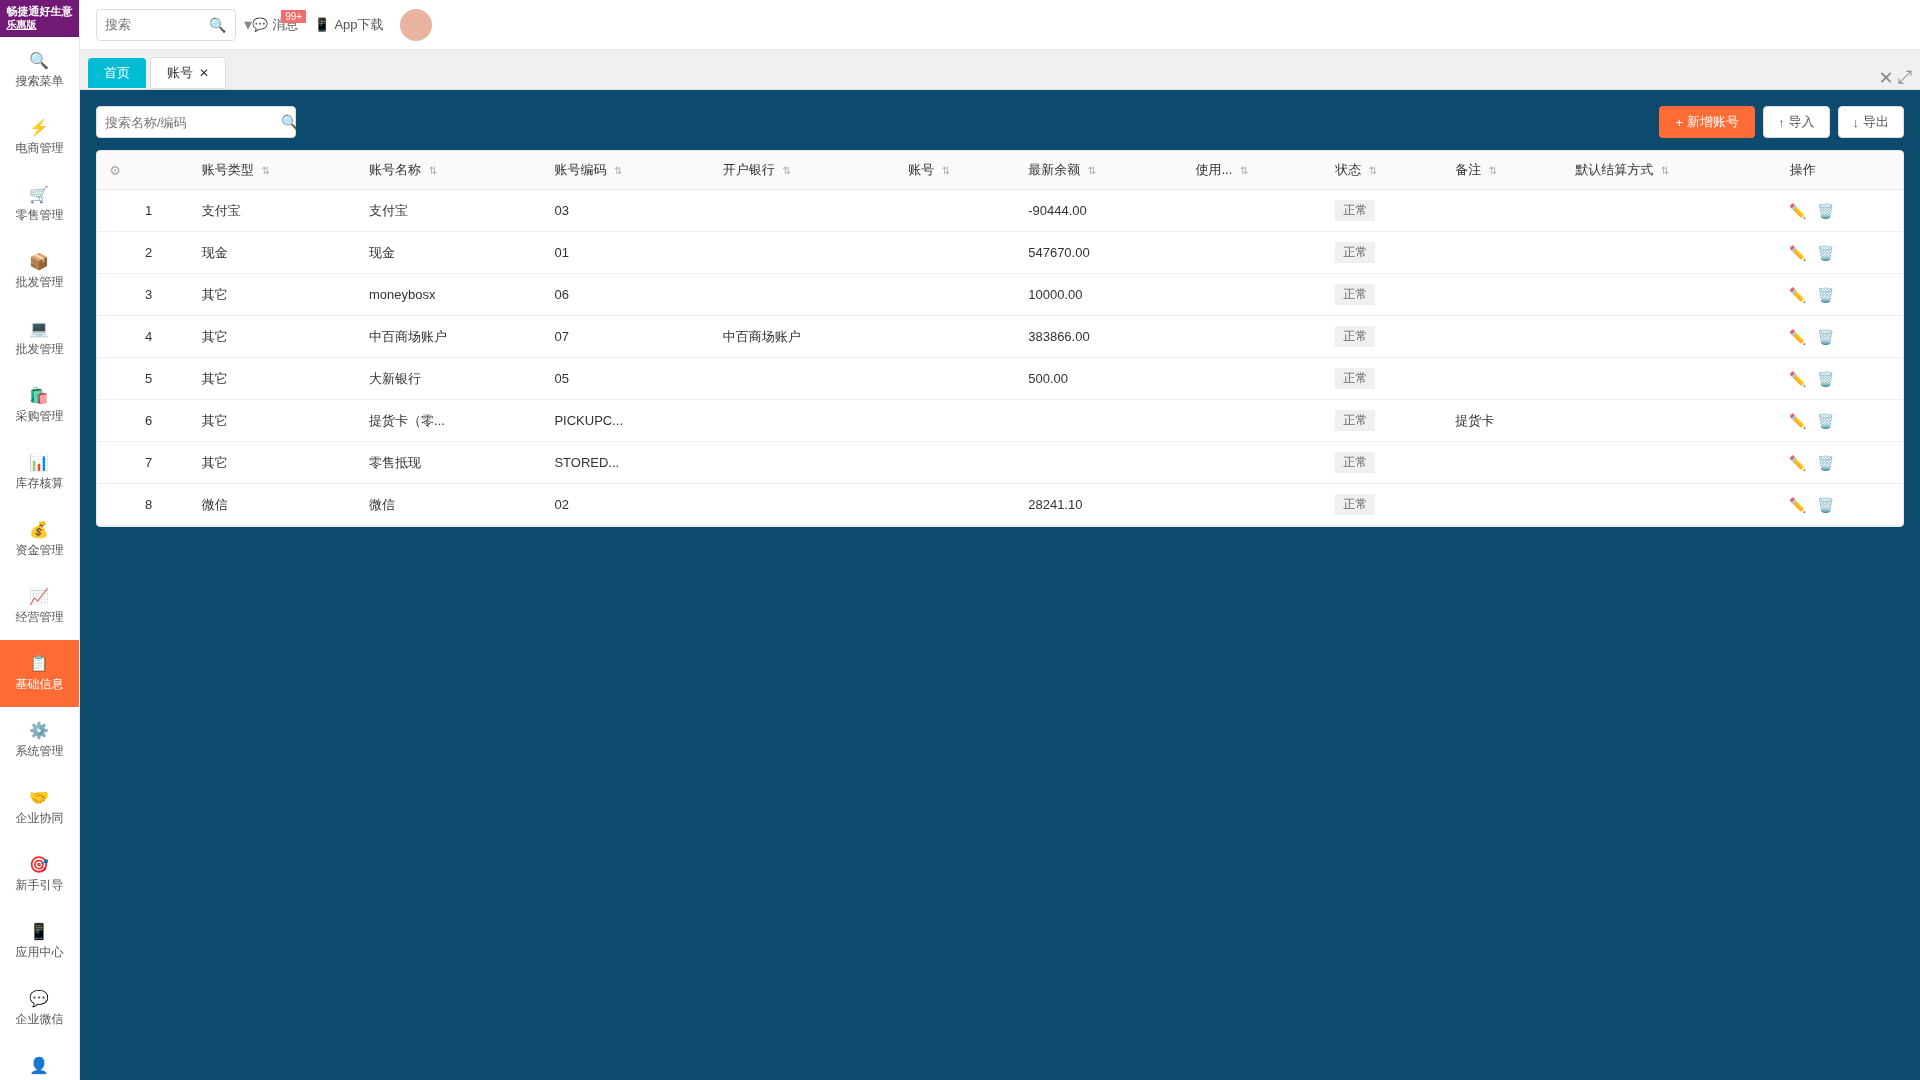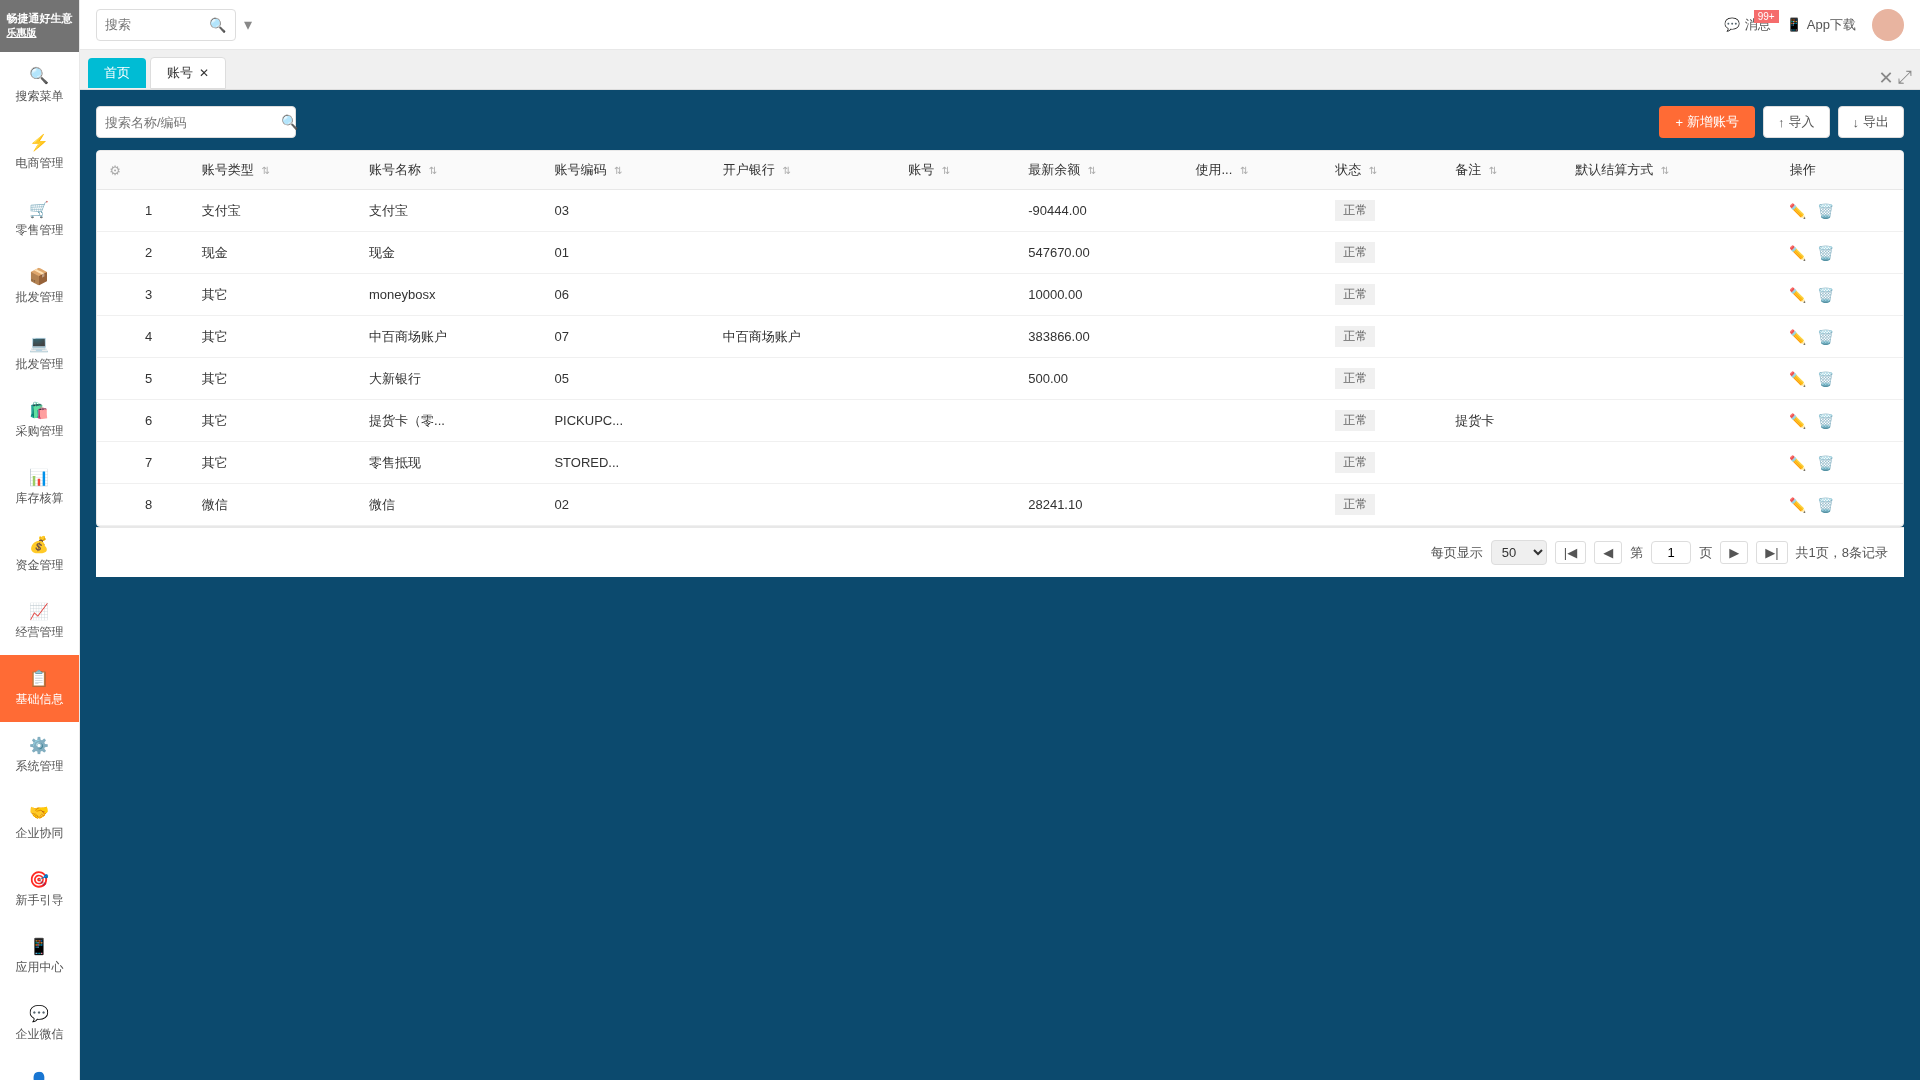--- a/index.html
+++ b/index.html
@@ -8,22 +8,22 @@
     
     #sidebar {
       width: 80px;
       background: #fff;
       display: flex;
       flex-direction: column;
       border-right: 1px solid #e8e8e8;
       height: 100%;
     }
     #logo-area {
-      background: #737373;
-      height: 52px;
+      background: #701a75;
+      height: 37px;
       display: flex;
       align-items: center;
       justify-content: center;
       color: #fff;
       font-size: 12px;
       font-weight: bold;
     }
     .sidebar-nav { flex: 1; overflow-y: auto; }
     .sidebar-item {
       width: 100%;
@@ -48,21 +48,20 @@
       height: 100%;
     }
 
     
     #topbar {
       height: 50px;
       background: #fff;
       border-bottom: 1px solid #e8e8e8;
       display: flex;
       align-items: center;
-      justify-content: space-between;
       padding: 0 16px;
     }
     #topbar-left { display: flex; align-items: center; gap: 8px; }
     #topbar-right {
       display: flex;
       align-items: center;
       gap: 16px;
     }
     .topbar-btn {
       display: flex;
@@ -567,30 +566,14 @@
       <div class="action-icons">
         <span class="action-icon" title="编辑">✏️</span>
         <span class="action-icon" title="删除">🗑️</span>
       </div>
     </td>
   </tr>
           </tbody>
       </table>
     </div>
 
-    <div id="pagination">
-      <span>每页显示</span>
-      <select class="page-size-select">
-        <option>50</option>
-        <option>100</option>
-        <option>200</option>
-      </select>
-      <button class="page-btn">|◀</button>
-      <button class="page-btn">◀</button>
-      <span>第</span>
-      <input class="page-input" type="text" value="1" style="">
-      <span>页</span>
-      <button class="page-btn">▶</button>
-      <button class="page-btn">▶|</button>
-      <span>共1页，8条记录</span>
-    </div>
   </div>
 </div>
 
 </body></html>

